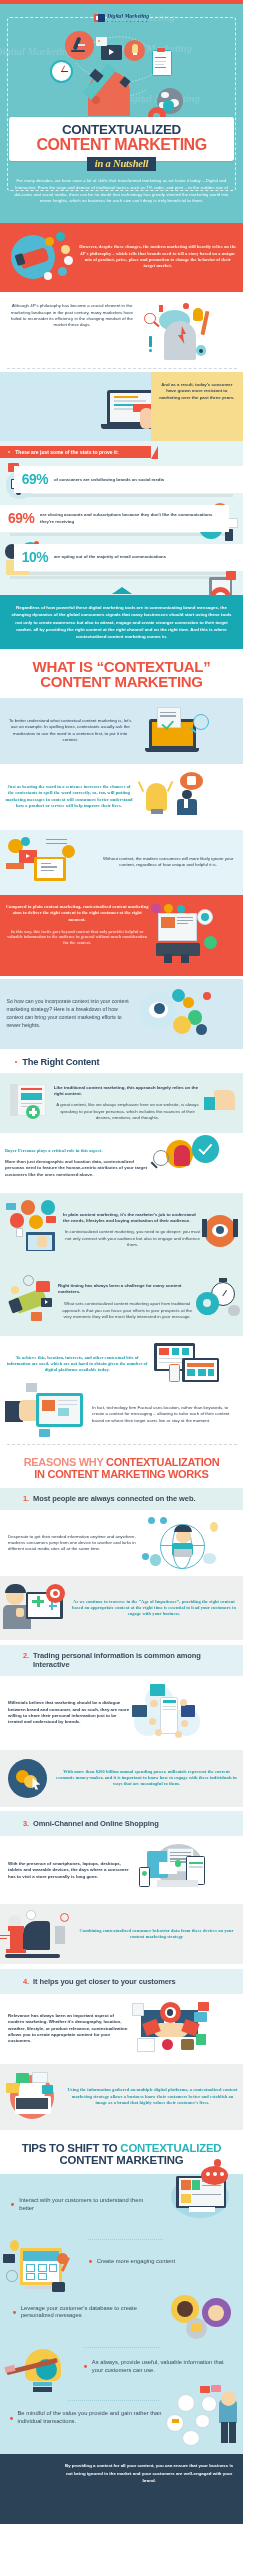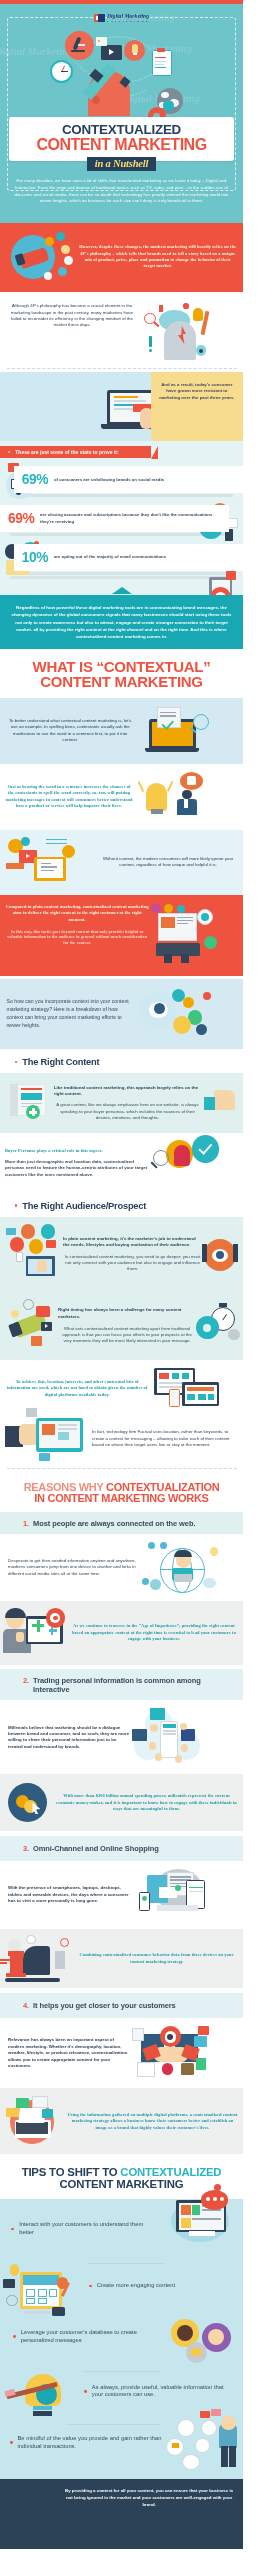--- a/index.html
+++ b/index.html
@@ -526,24 +526,20 @@
           <div class="i rnd" style="left:16px;top:0px;width:27.6px;height:27.6px;background:#f0a500;"></div>
           <div class="i rnd" style="left:24px;top:4.9px;width:16px;height:21px;background:#d8314b;border-radius:8px 8px 3.2px 3.2px;"></div>
           <div class="i rnd" style="left:42px;top:-4.9px;width:27.6px;height:27.6px;background:#27b5bf;"></div>
           <div class="i" style="left:49px;top:3.2px;width:13px;height:7.3px;border-left:2.4px solid #fff;border-bottom:2.4px solid #fff;transform:rotate(-48deg);"></div>
           <div class="i rnd" style="left:3.2px;top:9.7px;width:16px;height:16px;border:1.6px solid #7e8c99;"></div>
           <div class="i" style="left:0px;top:24px;width:8px;height:2.4px;background:#2f4258;transform:rotate(45deg);"></div>
         </div>
       </div>
     </div>
 
-    <div class="bullet-head">
-      <span class="bdot"></span>
-      <span>The Right Audience/Prospect</span>
-    </div>
     <div class="blk blk-mint" style="padding:7.3px 4.9px;">
       <div class="row">
         <div style="flex:0 0 55px;position:relative;height:60px;">
           <div class="i rnd" style="left:16px;top:0px;width:14.6px;height:14.6px;background:#e8743c;"></div>
           <div class="i rnd" style="left:36px;top:0px;width:14.6px;height:14.6px;background:#27b5bf;"></div>
           <div class="i rnd" style="left:4.9px;top:13px;width:14.6px;height:14.6px;background:#ee5340;"></div>
           <div class="i rnd" style="left:24px;top:14.6px;width:14.6px;height:14.6px;background:#f0a500;"></div>
           <div class="i r1" style="left:1.6px;top:3.2px;width:9.7px;height:7.3px;background:#4fb9d4;"></div>
           <div class="i r1" style="left:41px;top:16px;width:9.7px;height:7.3px;background:#ee5340;"></div>
           <div class="i r1" style="left:21px;top:32px;width:29px;height:19.5px;background:#2f5b7e;"></div>

